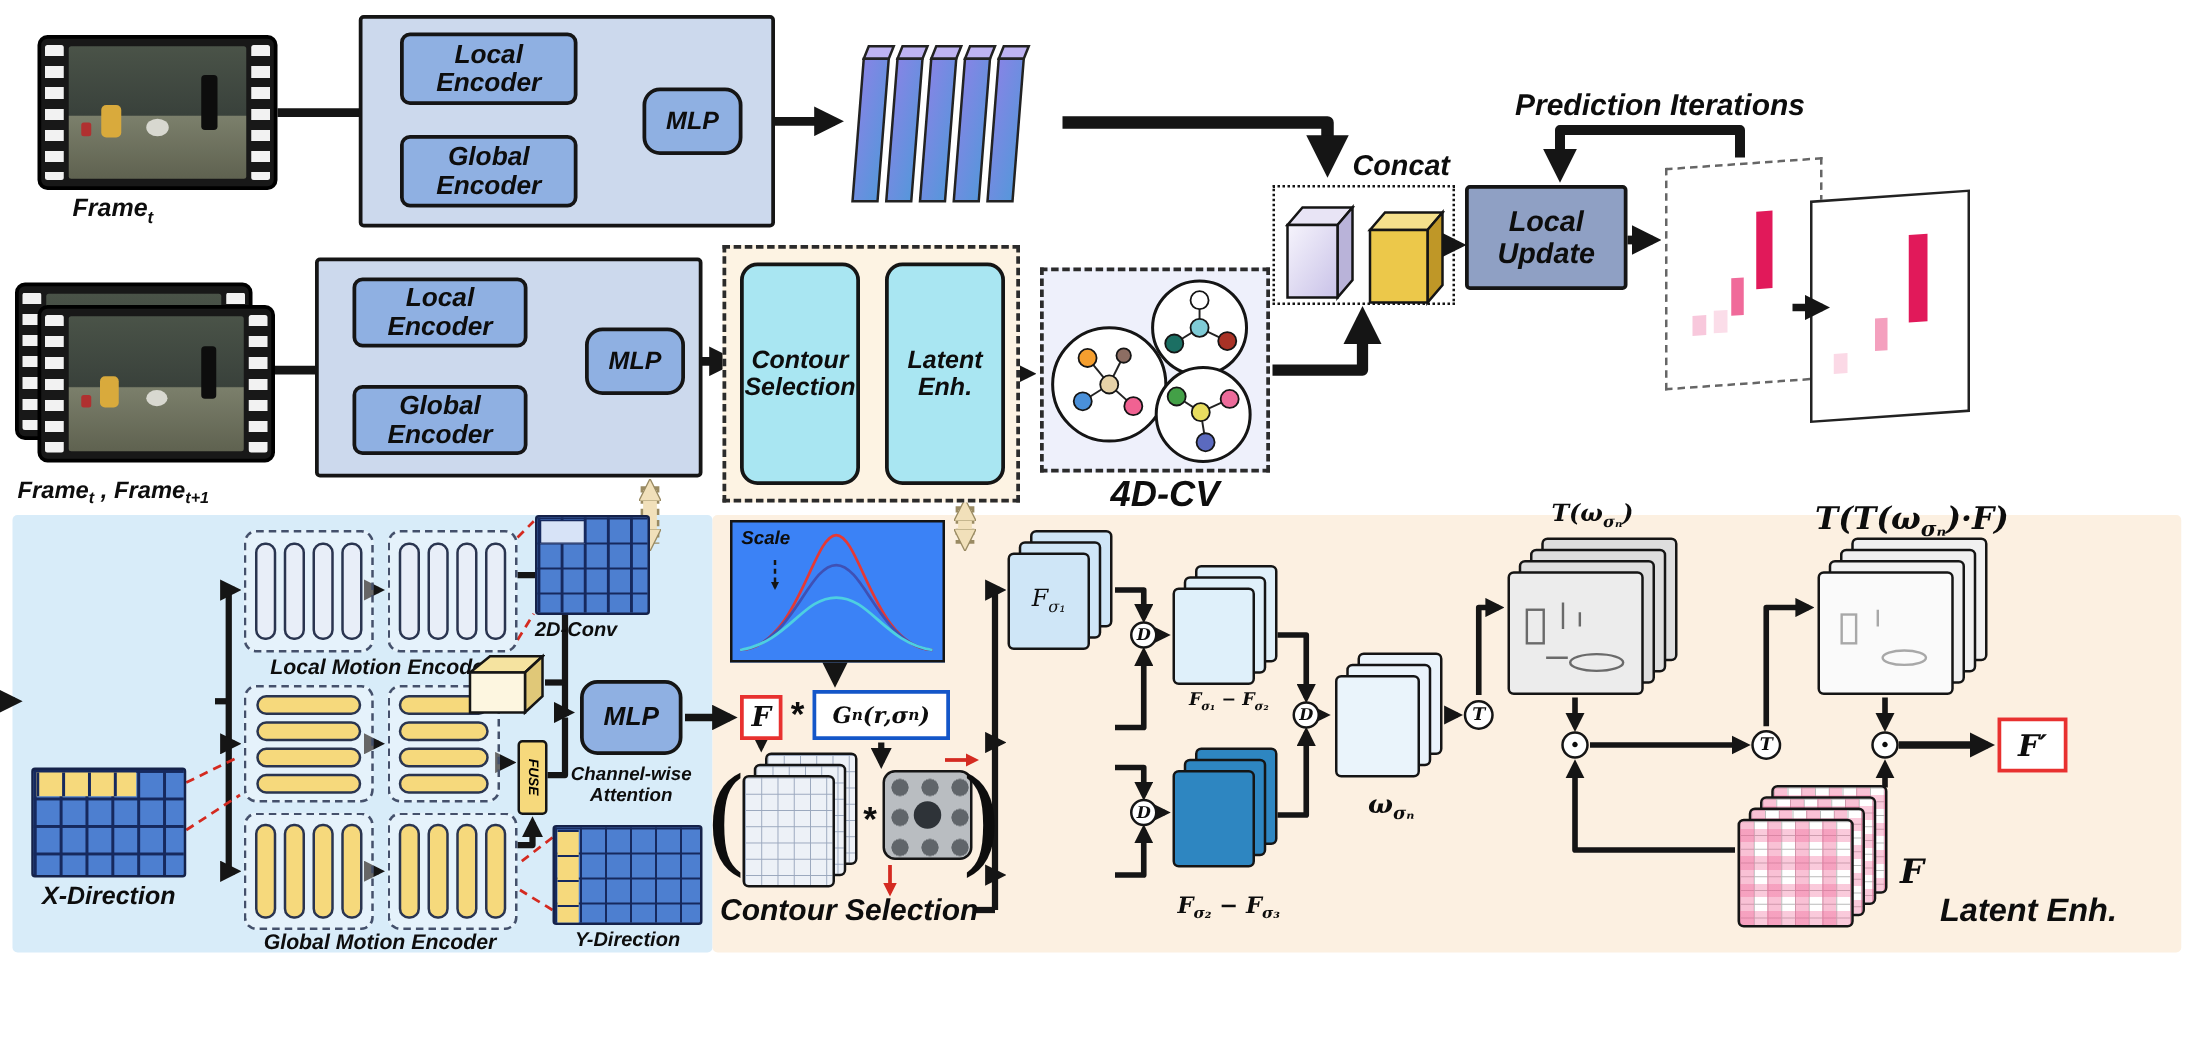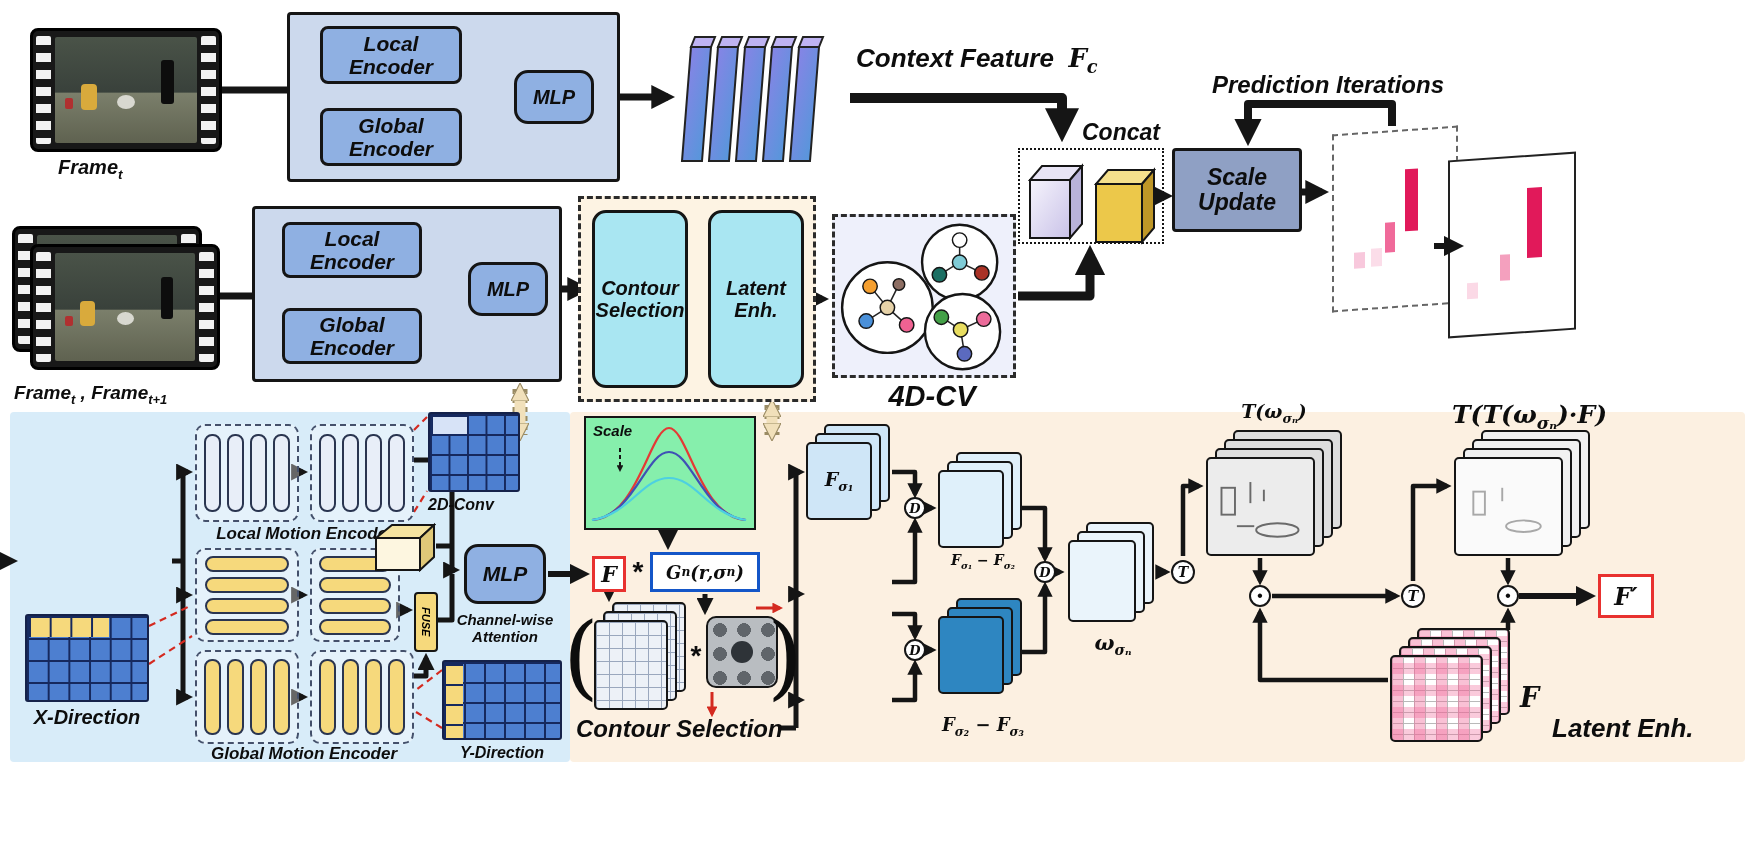--- a/index.html
+++ b/index.html
@@ -54,21 +54,21 @@
   .st-edge .ly{background:#dedede}.st-edge .ly0{background:#ececec}
   .st-edge2 .ly{background:#f1f1f1}.st-edge2 .ly0{background:#fafafa}
   .st-grid .ly{background-color:#edf1f7;
       background-image:linear-gradient(#9aa7bd 1px,transparent 1px),linear-gradient(90deg,#9aa7bd 1px,transparent 1px);
       background-size:13px 13px}
   .st-f .ly{background-color:#fff;
       background-image:repeating-linear-gradient(90deg,rgba(240,100,150,.40) 0 11px,rgba(255,255,255,0) 11px 22px),
                        repeating-linear-gradient(0deg,rgba(240,100,150,.34) 0 11px,rgba(255,255,255,0) 11px 22px),
                        linear-gradient(#b9b9b9 1px,transparent 1px),linear-gradient(90deg,#b9b9b9 1px,transparent 1px);
       background-size:auto,auto,11px 11px,11px 11px}
-  .mlb{font-family:"DejaVu Serif",serif;font-style:italic;font-weight:700;font-size:19px;color:#0d0d0d}
+  .mlb{font-family:"DejaVu Serif",serif;font-style:italic;font-weight:400;font-size:19px;color:#0d0d0d}
   .math{font-family:"DejaVu Serif",serif;font-style:italic;font-weight:600;color:#0d0d0d}
   sub{font-size:68%}
   
   .opcirc{position:absolute;width:22px;height:22px;border:2.5px solid #151515;border-radius:50%;background:#fff;
           display:flex;align-items:center;justify-content:center;font-family:"DejaVu Serif",serif;
           font-style:italic;font-weight:700;font-size:13px;color:#0d0d0d;z-index:8}
   .tcirc{width:24px;height:24px;font-size:14px}
   .dotc{font-style:normal;font-size:24px;line-height:10px}
   .kernel{position:absolute;background:#b9bdc1;border:2.5px solid #151515;border-radius:10px;
           background-image:radial-gradient(circle 7px at 12px 12px,#60656a 96%,transparent);
@@ -231,24 +231,20 @@
           <polygon points="31,136 51,136 60,22 40,22" fill="url(#slabg)"></polygon>
         <polygon points="71,12 91,12 87,22 67,22" fill="#beb3f2"></polygon>
           <polygon points="58,136 78,136 87,22 67,22" fill="url(#slabg)"></polygon>
         <polygon points="98,12 118,12 114,22 94,22" fill="#beb3f2"></polygon>
           <polygon points="85,136 105,136 114,22 94,22" fill="url(#slabg)"></polygon>
         <polygon points="125,12 145,12 141,22 121,22" fill="#beb3f2"></polygon>
           <polygon points="112,136 132,136 141,22 121,22" fill="url(#slabg)"></polygon>
       </g>
     </g>
   </svg>
-  <div class="lbl nowrap" style="left:856px;top:44px;font-size:26px">
-    <span>Context Feature</span>&nbsp;
-    <span class="math" style="font-weight:700"><span>F</span><sub>c</sub></span>
-  </div>
 
   <div class="dottedbox" style="left:1018px;top:148px;width:146px;height:96px">
     <svg width="146" height="96" viewBox="0 0 146 96">
       <defs>
           <linearGradient id="lavg" x1="0" y1="0" x2="1" y2="1">
         <stop offset="0" stop-color="#f6f4fc"></stop>
             <stop offset="1" stop-color="#c9c2e8"></stop>
           </linearGradient>
         </defs>
       <g stroke="#151515" stroke-width="2">
@@ -256,21 +252,21 @@
         <polygon points="50,30 62,16 62,74 50,88" fill="#b9b3d9"></polygon>
         <polygon points="10,30 50,30 50,88 10,88" fill="url(#lavg)"></polygon>
         <polygon points="76,34 122,34 134,20 88,20" fill="#f5e08c"></polygon>
         <polygon points="122,34 134,20 134,78 122,92" fill="#bf9727"></polygon>
         <polygon points="76,34 122,34 122,92 76,92" fill="#ecc84a"></polygon>
       </g>
     </svg>
   </div>
   <div class="lbl" style="left:1082px;top:120px;font-size:23px">Concat</div>
 
-  <div class="box flowbox" style="left:1172px;top:148px;width:130px;height:84px;font-size:23px;padding:0 20px">Scale Update</div>
+  <div class="box flowbox" style="left:1172px;top:148px;width:130px;height:84px;font-size:23px;padding:0 20px">Local Update</div>
   <div class="lbl nowrap ctr" style="left:1198px;top:72px;width:260px;font-size:24px">Prediction Iterations</div>
 
   <div class="frame" style="left:1332px;top:130px;width:126px;height:178px;border:2px dashed #666">
     <div class="blob" style="left:58%;top:22%;width:13px;height:62px;background:#e1195a"></div>
     <div class="blob" style="left:42%;top:52%;width:10px;height:30px;background:#f06a9a"></div>
     <div class="blob" style="left:16%;top:68%;width:11px;height:16px;background:#f8c8dc"></div>
     <div class="blob" style="left:30%;top:66%;width:11px;height:18px;background:#fbdde9"></div>
   </div>
   <div class="frame" style="left:1448px;top:156px;width:128px;height:178px;border:2.5px solid #222">
     <div class="blob" style="left:62%;top:18%;width:15px;height:70px;background:#e1195a"></div>
@@ -409,21 +405,21 @@
   <div class="lbl ctr" style="left:184px;top:744px;width:240px;font-size:17px">Global Motion Encoder</div>
 
   <div class="grid" style="left:442px;top:660px;width:120px;height:80px;background-size:20px 20px">
     <div class="abs" style="left:2px;top:2px;width:17px;height:74px;background:var(--yellow);background-image:linear-gradient(#16295e 2px,transparent 2px);background-size:20px 20px"></div>
   </div>
   <div class="lbl ctr" style="left:446px;top:744px;width:112px;font-size:16px">Y-Direction</div>
 
   <div class="box mlpbox" style="left:464px;top:544px;width:82px;height:60px;font-size:21px">MLP</div>
   <div class="lbl ctr" style="left:430px;top:612px;width:150px;font-size:15px">Channel-wise Attention</div>
 
-  <div class="abs" style="left:584px;top:416px;width:172px;height:114px;background:#86efac;border:2.5px solid #151515">
+  <div class="abs" style="left:584px;top:416px;width:172px;height:114px;background:#3b82f6;border:2.5px solid #151515">
     <svg width="166" height="108" viewBox="0 0 166 108" style="position:absolute;left:0;top:0">
       <g fill="none" stroke-width="2.2">
         <path d="M6,102 C52,100 64,10 83,10 S114,100 160,102" stroke="#e53935"></path>
         <path d="M6,102 C48,98 60,34 83,34 S118,98 160,102" stroke="#3f51b5"></path>
         <path d="M6,102 C44,96 56,60 83,60 S122,96 160,102" stroke="#4dd0e1"></path>
       </g>
       <path d="M34,30 V52" fill="none" stroke="#151515" stroke-width="2" stroke-dasharray="4 3" marker-end="url(#ab)"></path>
     </svg>
     <div class="lbl" style="left:7px;top:5px;font-size:15px">Scale</div>
   </div>

